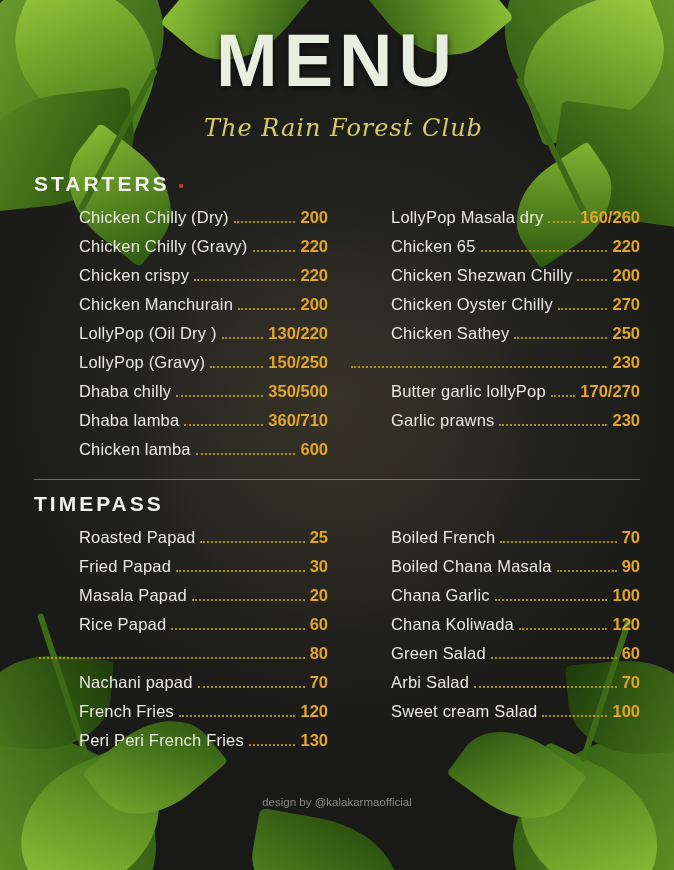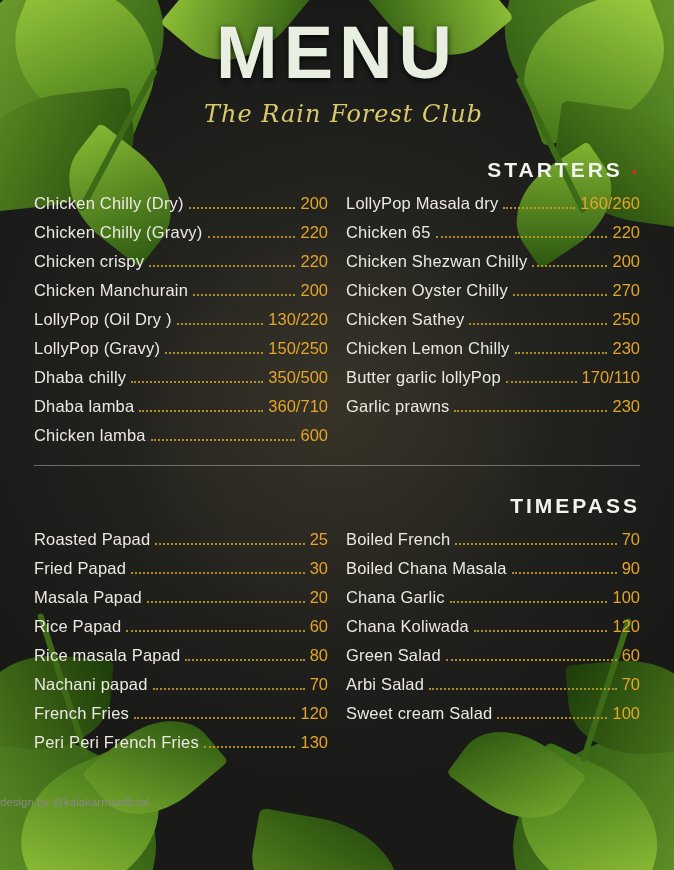--- a/index.html
+++ b/index.html
@@ -81,37 +81,37 @@
   .f2{right:120px;top:70px;height:150px;transform:rotate(-26deg);}
   .f3{left:60px;bottom:110px;height:150px;transform:rotate(-18deg);}
   .f4{right:65px;bottom:105px;height:150px;transform:rotate(18deg);}
 
   
   .header{position:relative;text-align:center;padding-top:8px;z-index:3;}
   .menu-title{
     font-family:"Liberation Sans", sans-serif;
     font-size:74px;font-weight:bold;letter-spacing:6px;
     color:#e8efe0;
-    margin:8px;line-height:1;
+    margin:16px;line-height:1;
     text-shadow:0 2px 6px rgba(0,0,0,.8);
   }
   .sub-title{
     font-family:"DejaVu Serif", serif;
     font-style:italic;
     font-size:24px;
     color:#d9c96a;
     margin-top:10px;
     letter-spacing:1px;
     padding-left:13px;
   }
 
   
   .content{position:relative;z-index:3;padding:0 34px;}
   .section-head{
-    text-align:right;
+    text-align:left;
     color:#f2f2ee;
     font-size:21px;
     letter-spacing:3px;
     margin:30px 0 12px;
     font-weight:600;
   }
   .section-head .dot{color:#c0392b;font-size:15px;}
   .divider{height:1px;background:rgba(255,255,255,.35);margin:10px 0 0;}
 
   .cols{display:flex;gap:18px;}
@@ -120,35 +120,36 @@
   .row{
     display:flex;align-items:baseline;
     margin:0 0 10px;
     font-size:16.5px;
     white-space:nowrap;
   }
   .name{
     color:#ece9e2;
     font-family:"Liberation Sans", sans-serif;
     letter-spacing:.2px;
+    margin-left:45px;
   }
   .lead{
     flex:1;
     border-bottom:2px dotted #c9a227;
     margin:0 5px 4px;
     min-width:8px;
     opacity:.85;
   }
-  .price{color:#e3a52a;font-weight:400;}
+  .price{color:#e3a52a;font-weight:700;}
 
   .credit{
     position:absolute;
     left:0;right:0;
     bottom:62px;
-    text-align:left;
+    text-align:center;
     color:#8a8a82;
     font-size:11.5px;
     z-index:3;
   }
 </style>
 </head>
 <body>
 
 <div class="page">
 
@@ -259,41 +260,40 @@
             <span class="name">Chicken Oyster Chilly</span>
             <span class="lead"></span>
             <span class="price">270</span>
           </div>
           <div class="row">
             <span class="name">Chicken Sathey</span>
             <span class="lead"></span>
             <span class="price">250</span>
           </div>
           <div class="row">
-            <span class="name">Chicken Lemon Chilly</span>
             <span class="lead"></span>
             <span class="price">230</span>
           </div>
           <div class="row">
             <span class="name">Butter garlic lollyPop</span>
             <span class="lead"></span>
-            <span class="price">170/110</span>
+            <span class="price">170/270</span>
           </div>
           <div class="row">
             <span class="name">Garlic prawns</span>
             <span class="lead"></span>
             <span class="price">230</span>
           </div>
         </div>
       </div>
       <div class="divider"></div>
     </div>
 
     <div>
-      <div class="section-head" style="margin-top:28px;">
+      <div class="section-head" style="margin-top:12px;">
         <span>TIMEPASS</span>
       </div>
       <div class="cols">
         <div class="col">
           <div class="row">
             <span class="name">Roasted Papad</span>
             <span class="lead"></span>
             <span class="price">25</span>
           </div>
           <div class="row">
@@ -305,21 +305,20 @@
             <span class="name">Masala Papad</span>
             <span class="lead"></span>
             <span class="price">20</span>
           </div>
           <div class="row">
             <span class="name">Rice Papad</span>
             <span class="lead"></span>
             <span class="price">60</span>
           </div>
           <div class="row">
-            <span class="name">Rice masala Papad</span>
             <span class="lead"></span>
             <span class="price">80</span>
           </div>
           <div class="row">
             <span class="name">Nachani papad</span>
             <span class="lead"></span>
             <span class="price">70</span>
           </div>
           <div class="row">
             <span class="name">French Fries</span>

